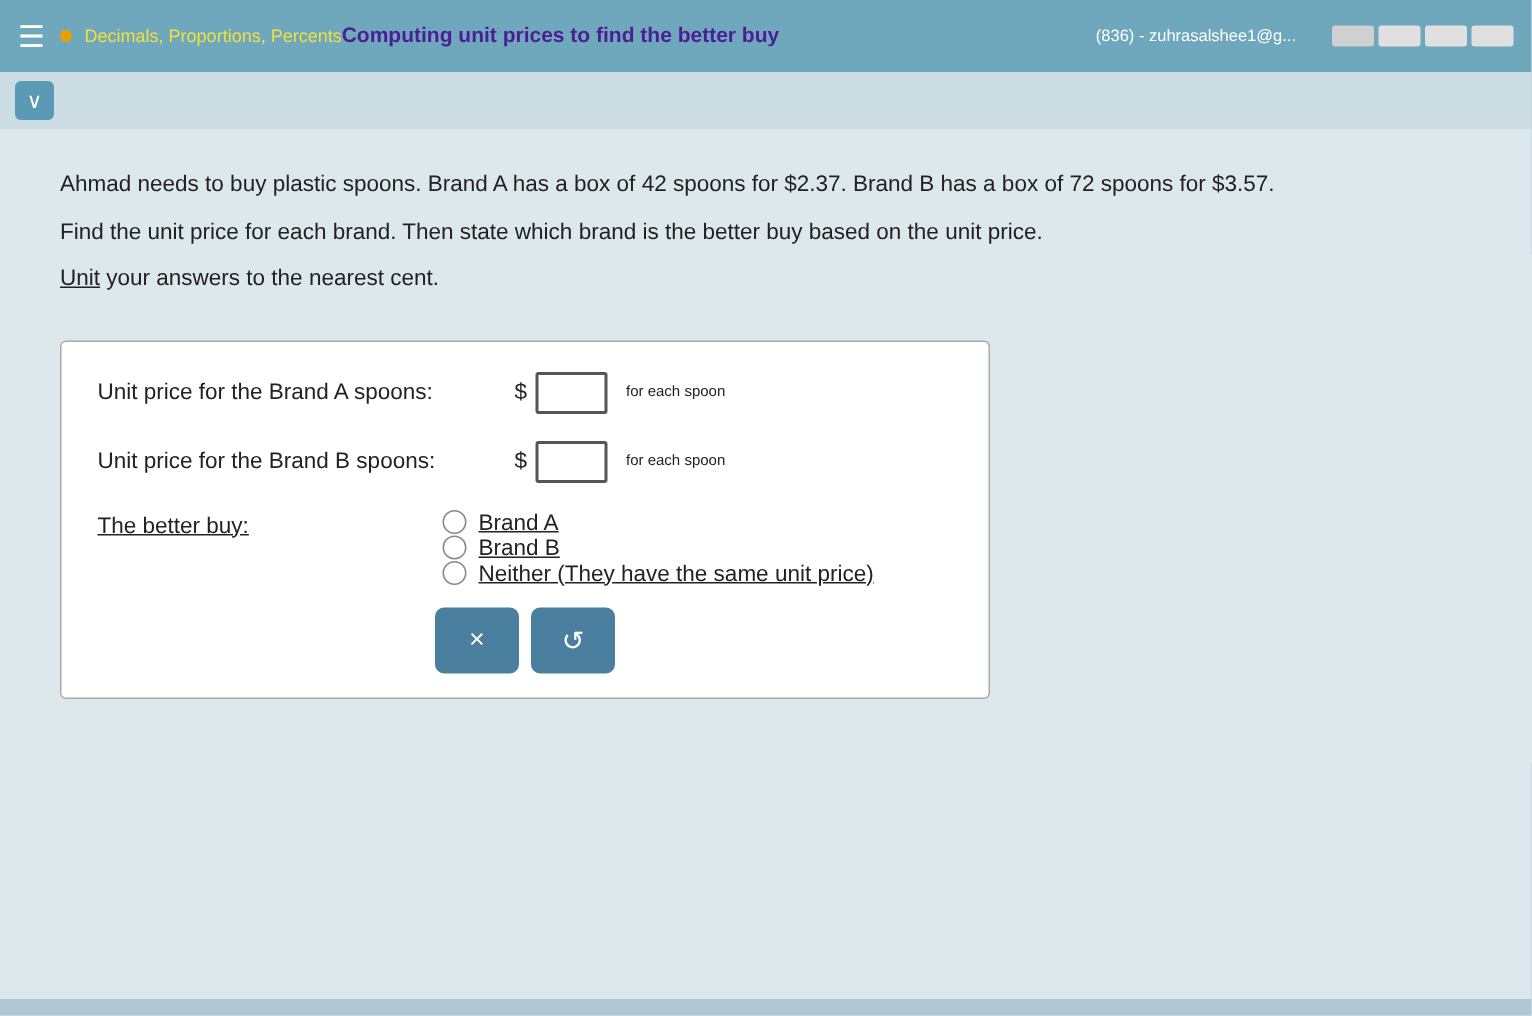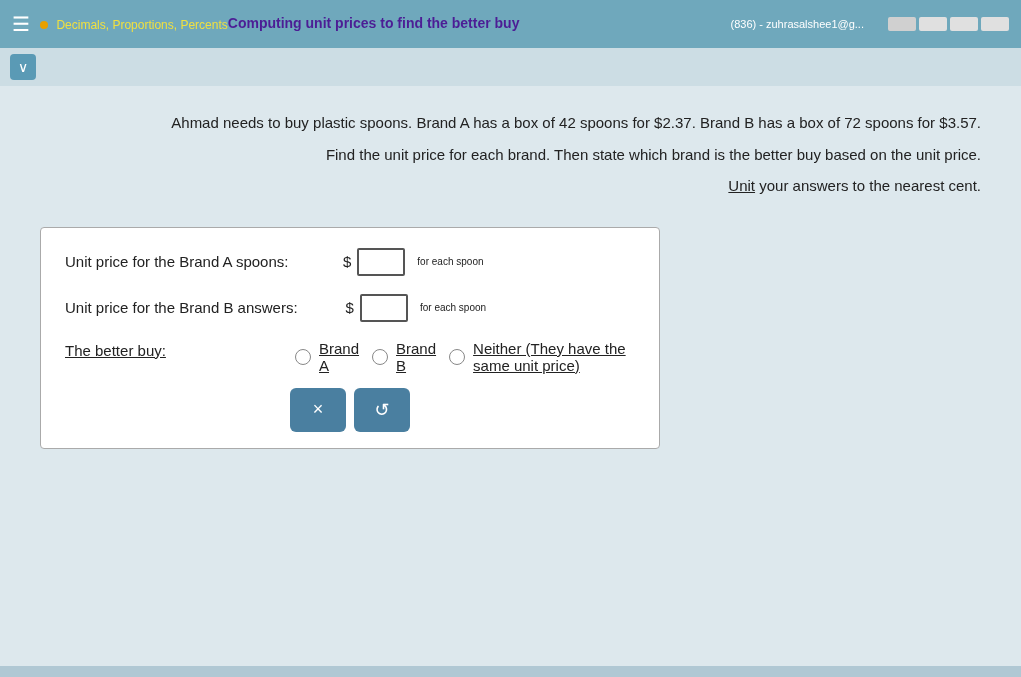--- a/index.html
+++ b/index.html
@@ -109,21 +109,20 @@
       background: #dde8ed;
       padding: 24px 40px 20px 40px;
       min-height: 580px;
     }
 
     .problem-text {
       font-size: 15px;
       color: #222;
       line-height: 1.7;
       margin-bottom: 6px;
-      text-align: right;
     }
 
     .underline {
       text-decoration: underline;
     }
 
     
     .answer-card {
       background: white;
       border: 1.5px solid #aaa;
@@ -182,22 +181,22 @@
       text-decoration: underline;
     }
 
     .better-buy-label {
       min-width: 230px;
       padding-top: 2px;
     }
 
     .radio-options {
       display: flex;
-      flex-direction: row;
-      gap: 13px;
+      flex-direction: column;
+      gap: 0;
     }
 
     .radio-option {
       display: flex;
       align-items: center;
       gap: 8px;
       font-size: 15px;
       cursor: pointer;
     }
 
@@ -285,21 +284,21 @@
     <div class="answer-row">
       <span class="answer-row-label">Unit price for the Brand A spoons:</span>
       <div class="dollar-input-group">
         <span class="dollar-sign">$</span>
         <input class="price-input" type="text" value="" style="">
         <span class="for-each-spoon">for each spoon</span>
       </div>
     </div>
 
     <div class="answer-row">
-      <span class="answer-row-label">Unit price for the Brand B answers:</span>
+      <span class="answer-row-label">Unit price for the Brand B spoons:</span>
       <div class="dollar-input-group">
         <span class="dollar-sign">$</span>
         <input class="price-input" type="text" value="" style="">
         <span class="for-each-spoon">for each spoon</span>
       </div>
     </div>
 
     <div class="better-buy-row">
       <span class="better-buy-label">The better buy:</span>
       <div class="radio-options">

